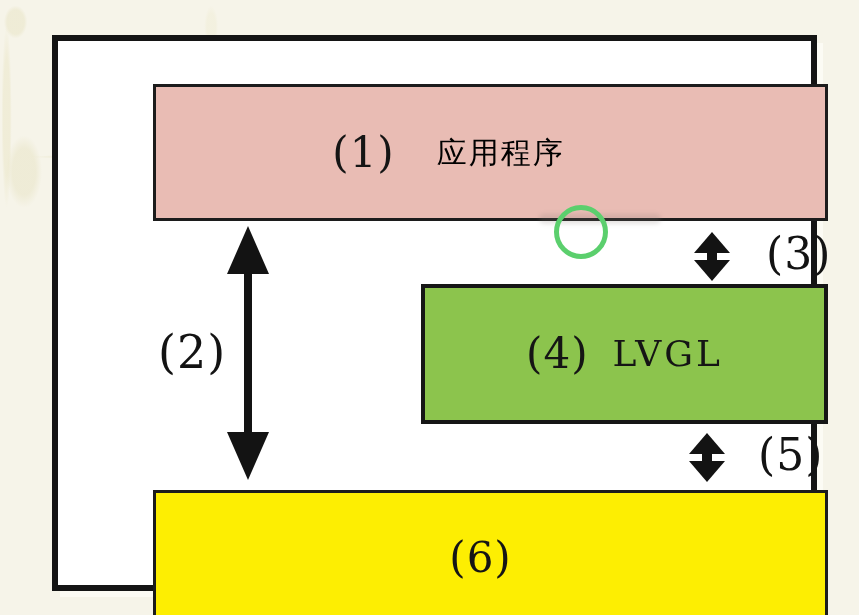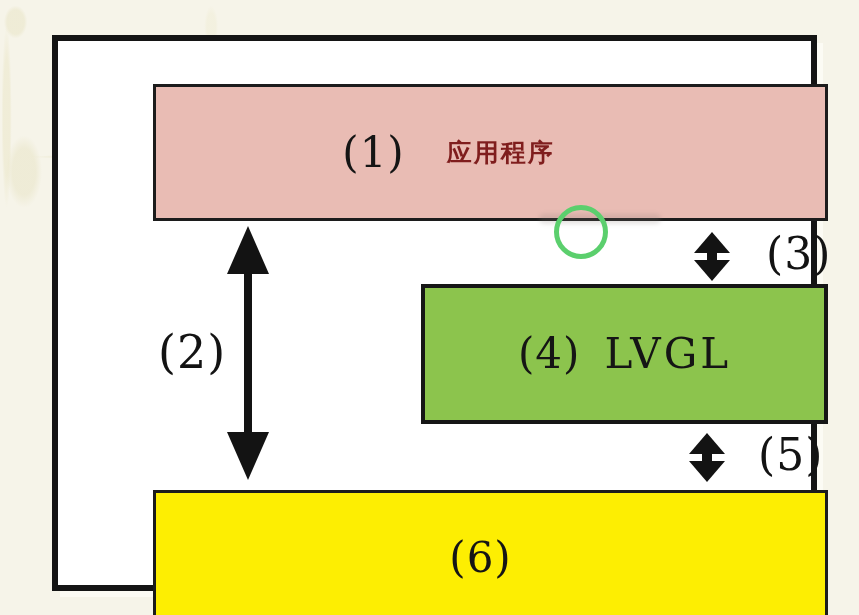--- a/index.html
+++ b/index.html
@@ -71,30 +71,30 @@
   }
   .num {
     font-family: "DejaVu Serif", "Liberation Serif", serif;
     font-size: 42px;
     color: #151515;
     line-height: 1;
     letter-spacing: 1px;
   }
   .cjk {
     font-family: "Liberation Sans", sans-serif;
-    font-size: 25px;
-    font-weight: 700;
-    color: #7f1d1d;
+    font-size: 30px;
+    font-weight: 400;
+    color: #000000;
     line-height: 1;
     margin-left: 42px;
     letter-spacing: 2px;
   }
   .latin {
     font-family: "DejaVu Serif", "Liberation Serif", serif;
-    font-size: 42px;
+    font-size: 36px;
     color: #151515;
     line-height: 1;
     margin-left: 24px;
     letter-spacing: 3px;
   }
 
   
   .smudge {
     position: absolute;
     left: 383px; top: 127px;

